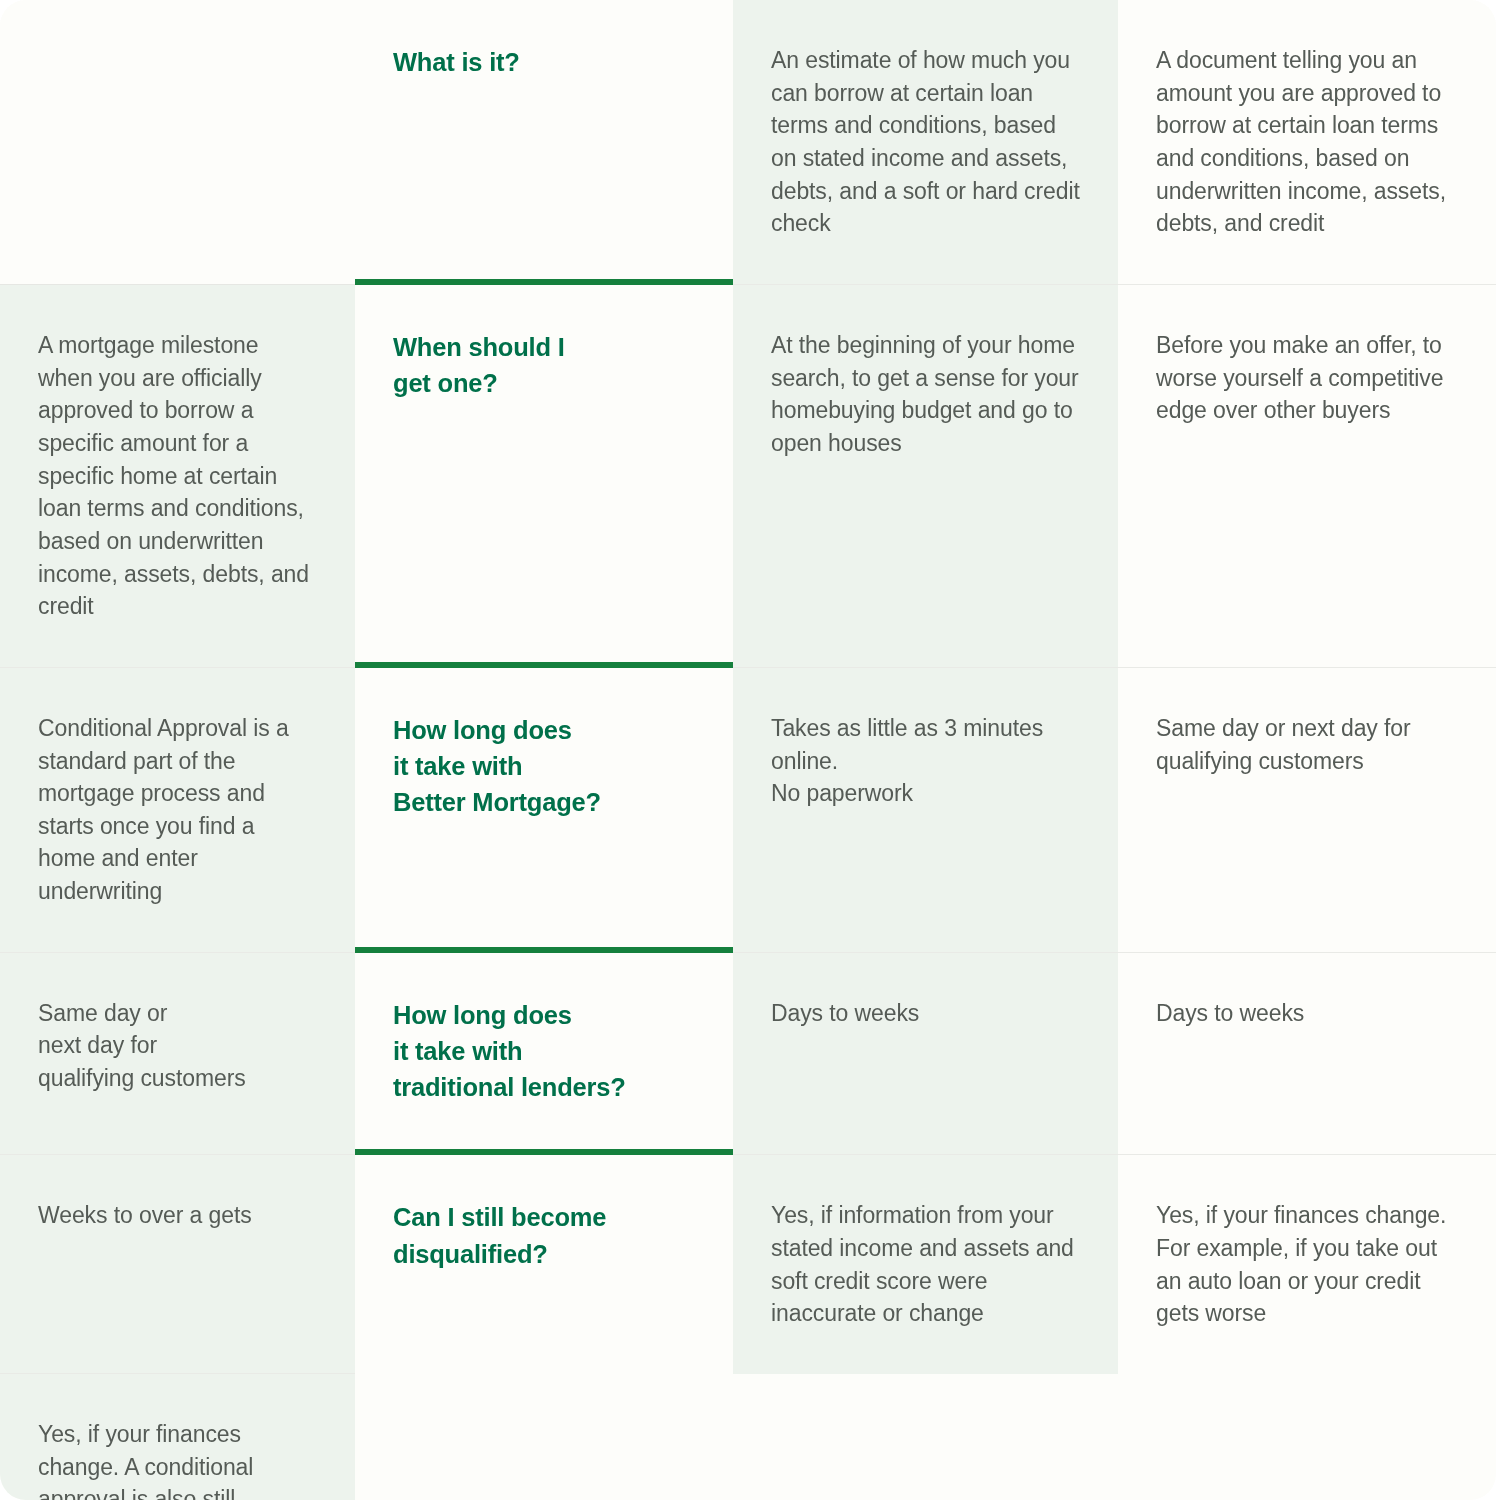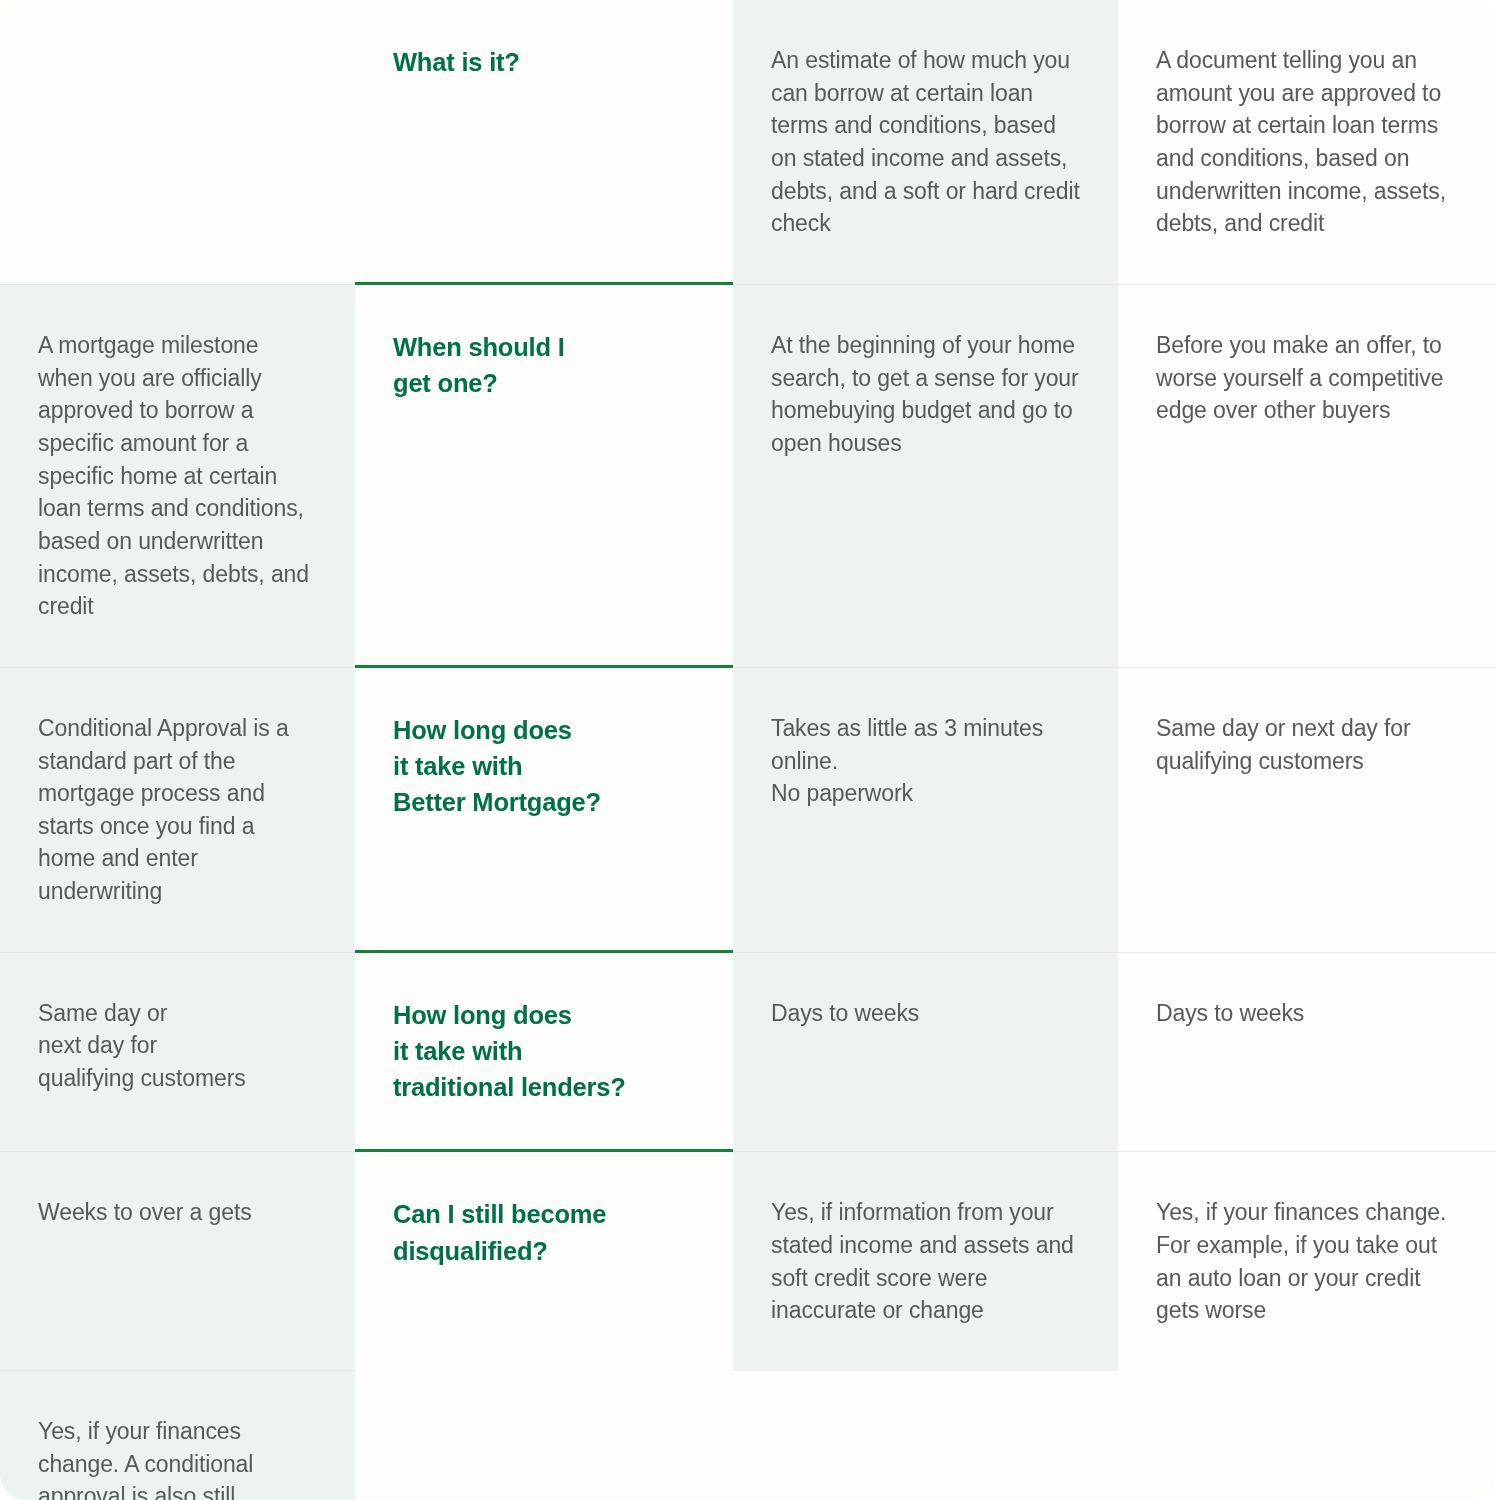--- a/index.html
+++ b/index.html
@@ -55,21 +55,21 @@
     border-bottom: 1px solid #E9EAE6;
     padding: 44px 38px 44px 38px;
     font-size: 23px;
     line-height: 1.42;
     color: #555B56;
     letter-spacing: -0.1px;
     white-space: pre-line;
   }
   .cell-label {
     box-sizing: border-box;
-    border-bottom: 3px solid #15803d;
+    border-bottom: 6px solid #15803d;
     padding: 44px 30px 44px 38px;
     font-size: 25.5px;
     line-height: 1.42;
     font-weight: 700;
     color: #00704A;
     letter-spacing: -0.2px;
     white-space: pre-line;
   }
 
   

